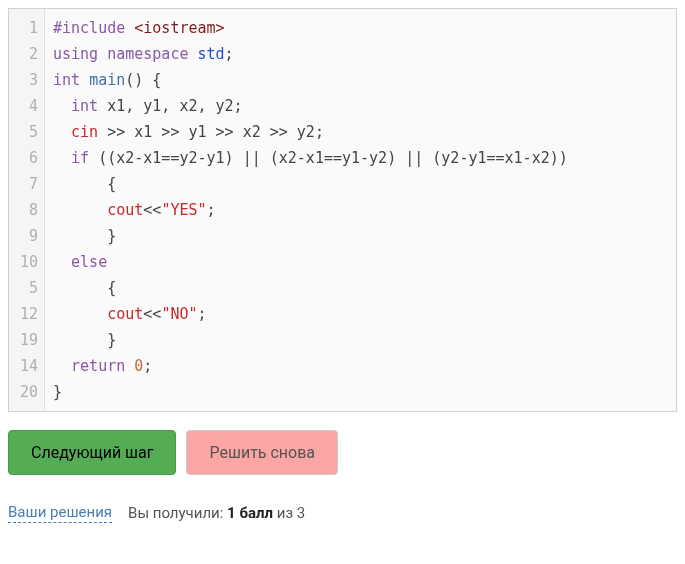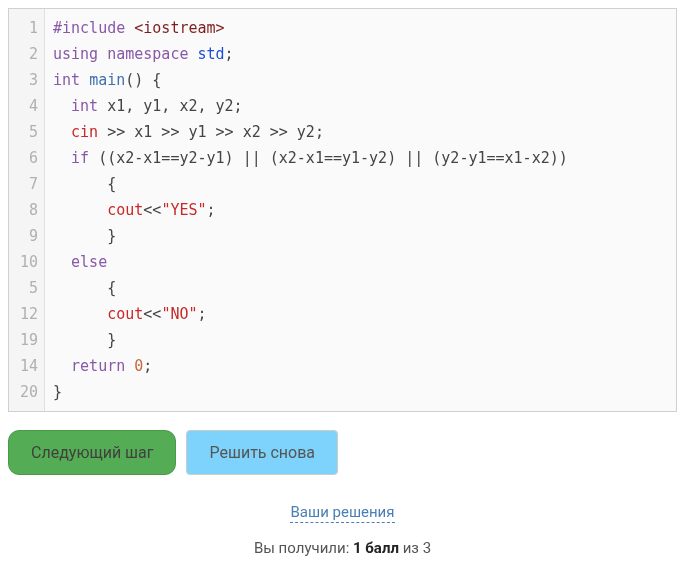--- a/index.html
+++ b/index.html
@@ -57,35 +57,33 @@
     border-radius: 4px;
     padding: 12px 22px;
     font-size: 16px;
     cursor: pointer;
     border: 1px solid transparent;
     font-family: inherit;
   }
   .btn-primary {
     background: #4caf50;
     background: #54ad54;
-    color: #404040;
+    color: #000000;
     border-color: #4a9a4a;
-    border-radius: 11px;
   }
   .btn-secondary {
-    background: #7dd3fc;
+    background: #fca5a5;
     color: #555;
     border: 1px solid #ccc;
   }
   .footer-row {
     display: flex;
     align-items: center;
     gap: 16px;
     font-size: 15px;
-    flex-direction: column;
   }
   .link {
     color: #4a7fb5;
     border-bottom: 1px dashed #4a7fb5;
     cursor: pointer;
     padding-bottom: 1px;
   }
   .score-text { color: #555; }
   .score-text strong { color: #222; font-weight: 700; }
 </style>

